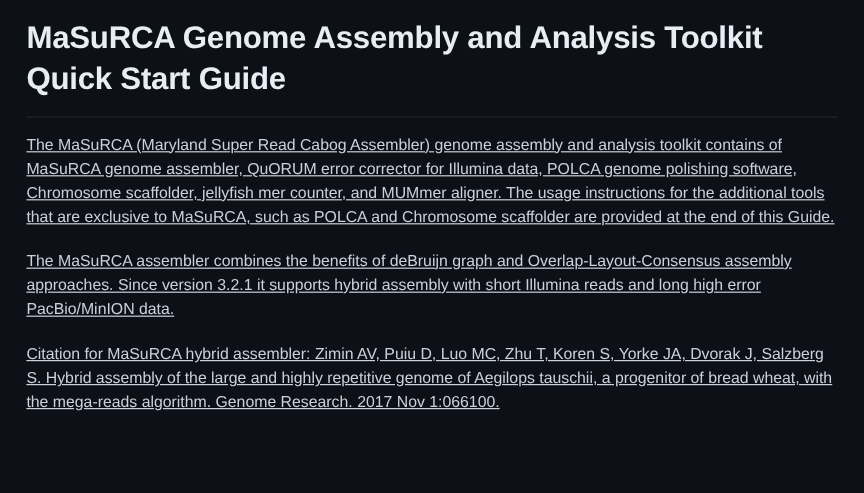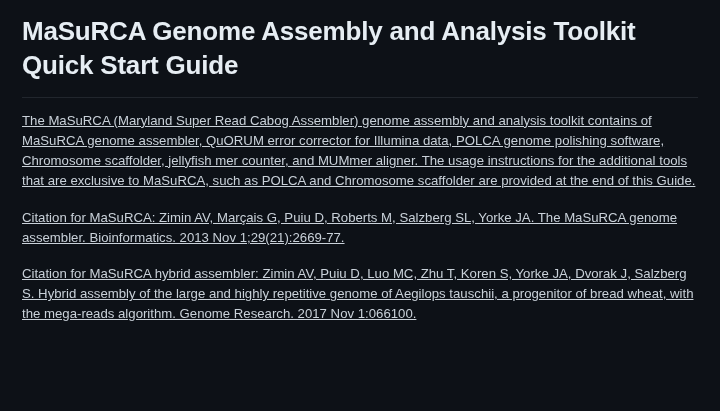--- a/index.html
+++ b/index.html
@@ -49,18 +49,18 @@
 <body>
 
 <div class="page">
 
   <h1 class="title">MaSuRCA Genome Assembly and Analysis Toolkit Quick Start Guide</h1>
 
   <hr class="rule">
 
   <p>The MaSuRCA (Maryland Super Read Cabog Assembler) genome assembly and analysis toolkit contains of MaSuRCA genome assembler, QuORUM error corrector for Illumina data, POLCA genome polishing software, Chromosome scaffolder, jellyfish mer counter, and MUMmer aligner. The usage instructions for the additional tools that are exclusive to MaSuRCA, such as POLCA and Chromosome scaffolder are provided at the end of this Guide.</p>
 
+  <p>The MaSuRCA assembler combines the benefits of deBruijn graph and Overlap-Layout-Consensus assembly approaches. Since version 3.2.1 it supports hybrid assembly with short Illumina reads and long high error PacBio/MinION data.</p>
 
-  <p class="tight">Citation for MaSuRCA: Zimin AV, Marçais G, Puiu D, Roberts M, Salzberg SL, Yorke JA. The MaSuRCA genome assembler. Bioinformatics. 2013 Nov 1;29(21):2669-77.</p>
 
   <p class="tight">Citation for MaSuRCA hybrid assembler: Zimin AV, Puiu D, Luo MC, Zhu T, Koren S, Yorke JA, Dvorak J, Salzberg S. Hybrid assembly of the large and highly repetitive genome of Aegilops tauschii, a progenitor of bread wheat, with the mega-reads algorithm. Genome Research. 2017 Nov 1:066100.</p>
 
 </div>
 
 </body></html>

